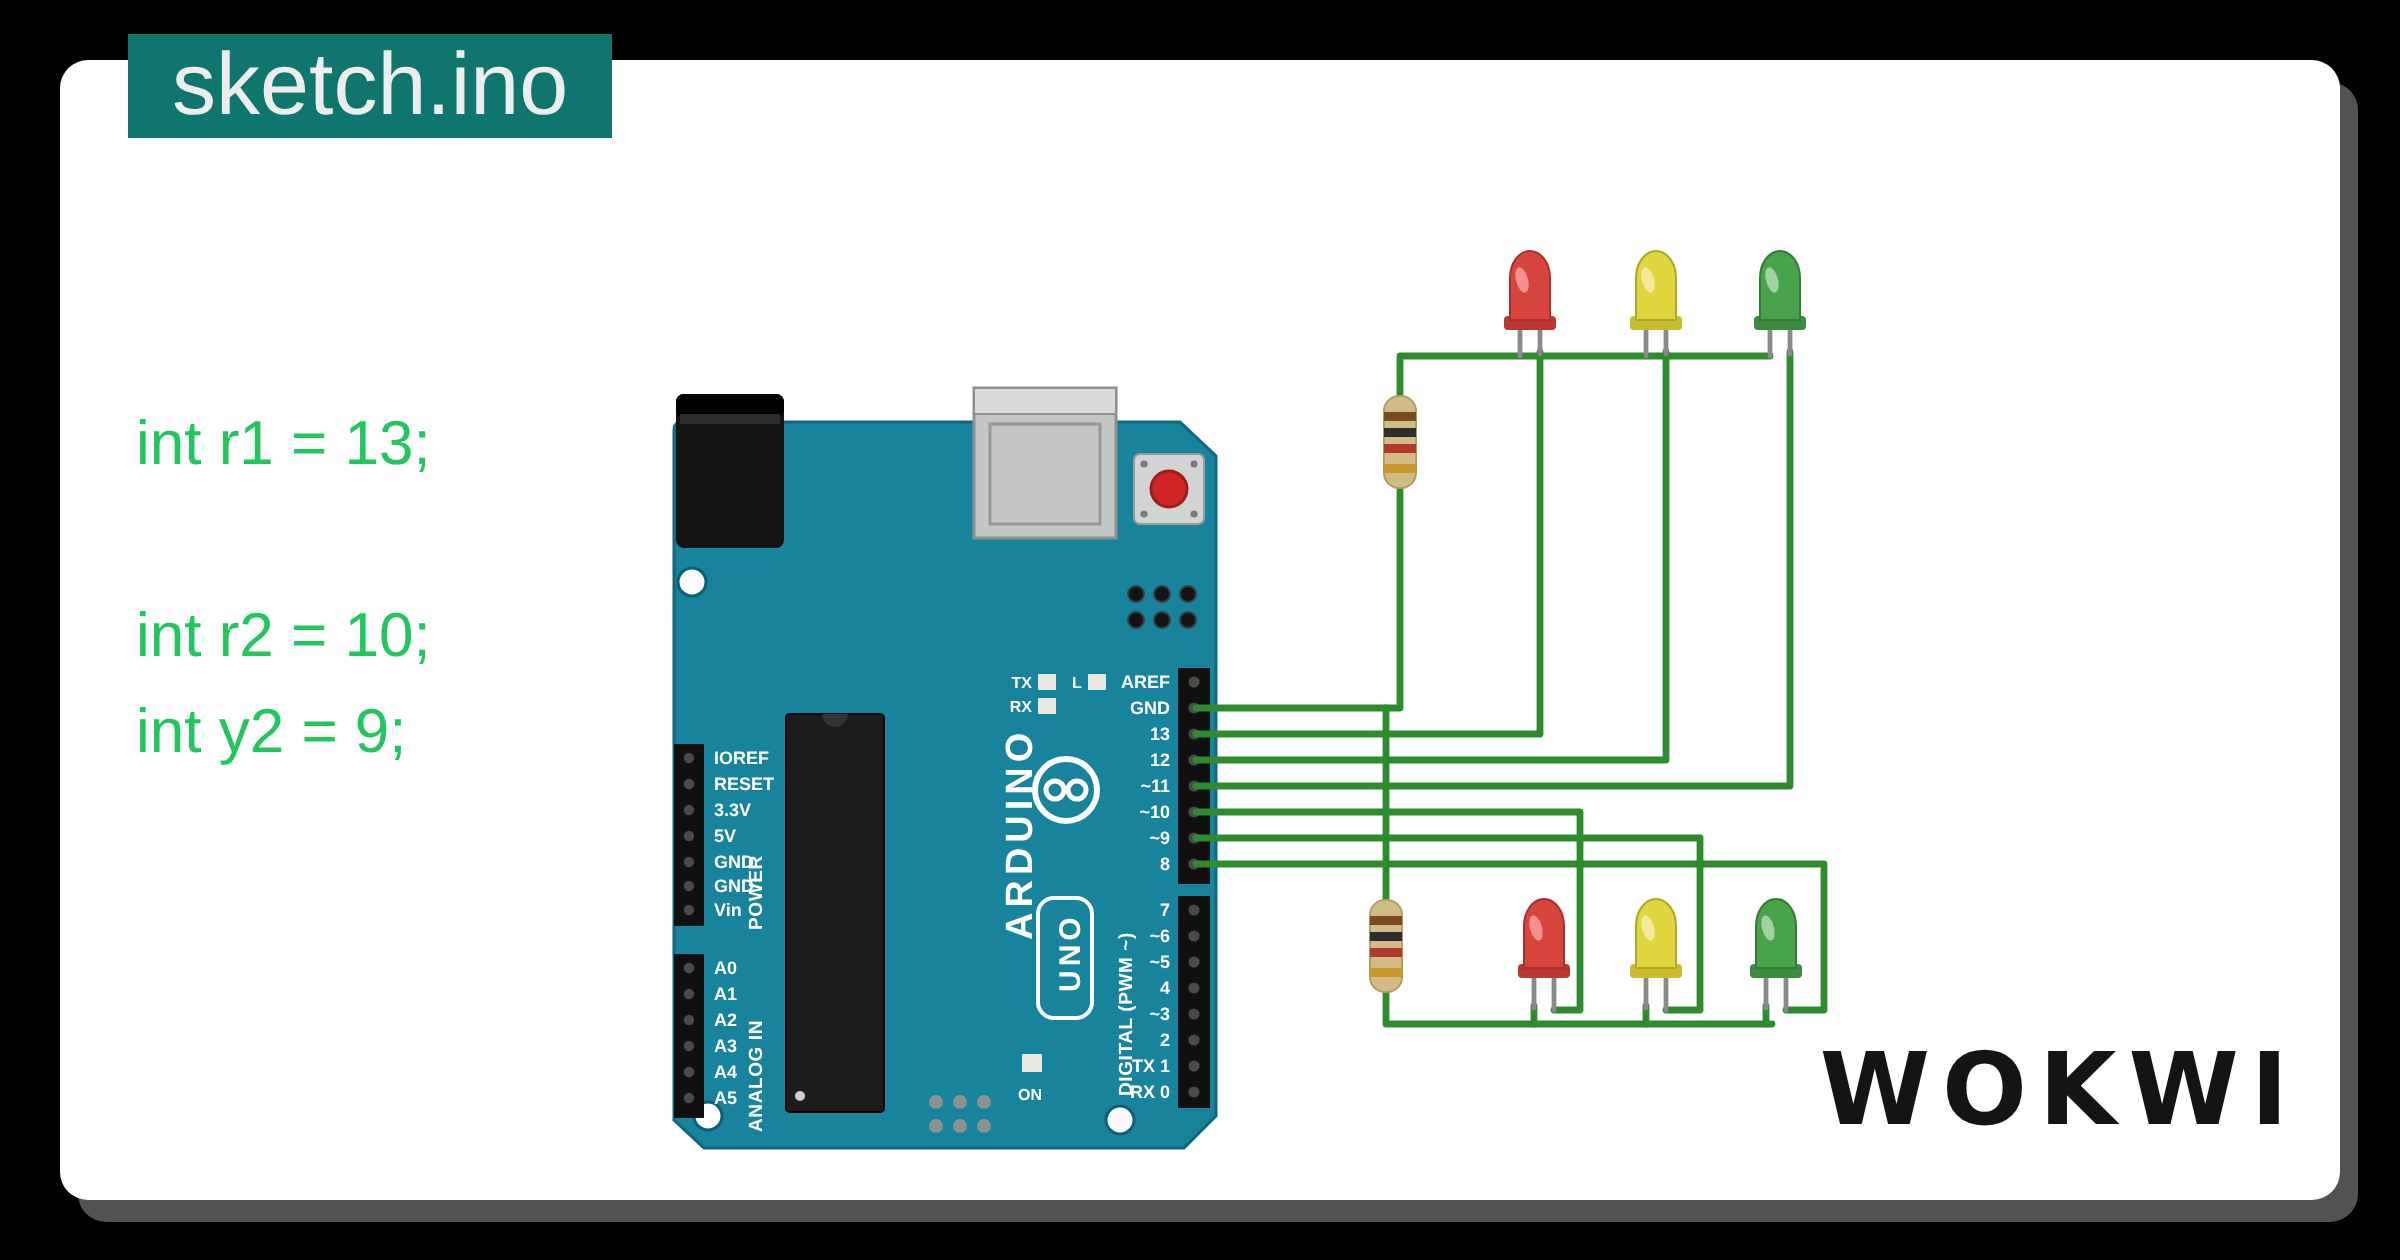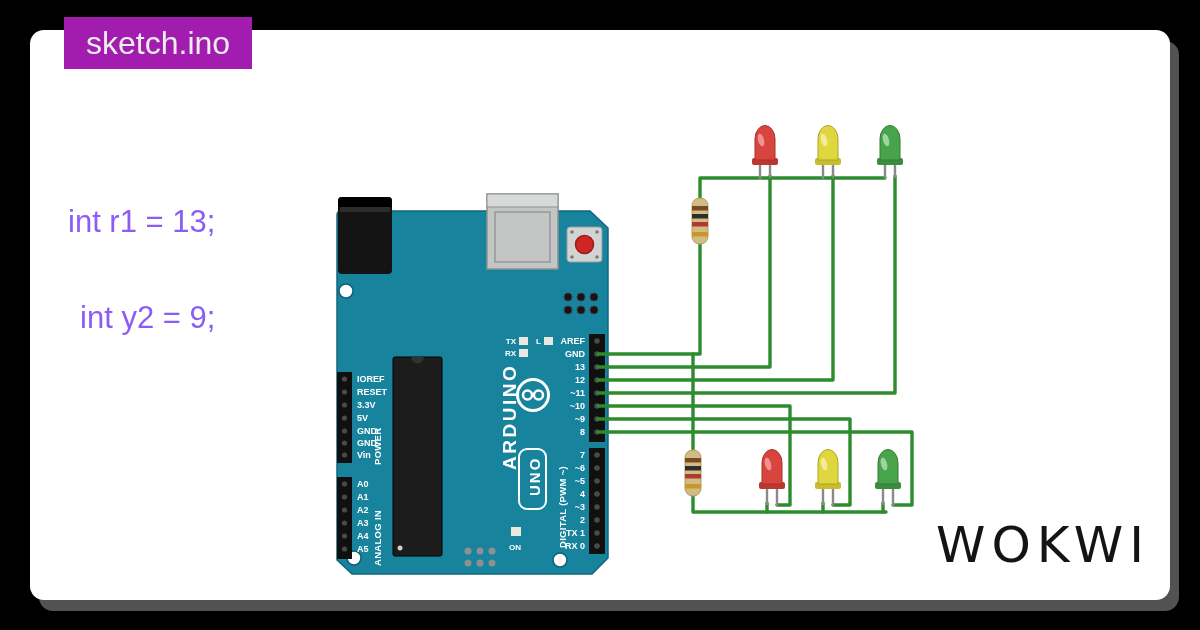--- a/index.html
+++ b/index.html
@@ -1,25 +1,25 @@
 <!DOCTYPE html>
 <html><head>
 <meta charset="utf-8">
 <style>
   html,body{margin:0;padding:0;background:#000;width:1200px;height:630px;overflow:hidden;
             font-family:"Liberation Sans",sans-serif;}
   .frame{position:absolute;inset:0;background:#000;}
   .canvas{position:absolute;left:30px;top:30px;width:1140px;height:570px;background:#ffffff;
           border-radius:14px;box-shadow:9px 11px 0 rgba(150,150,150,.55);}
-  .tab{position:absolute;left:64px;top:17px;height:52px;background:#a21caf;color:#ededed;
-       display:flex;align-items:center;padding:0 22px;font-size:32px;z-index:5;}
-  .code{position:absolute;left:68px;top:198px;font-size:31px;color:#8b5cf6;z-index:4;text-align:right;}
+  .tab{position:absolute;left:64px;top:17px;height:52px;background:#0f766e;color:#ededed;
+       display:flex;align-items:center;padding:0 22px;font-size:44px;z-index:5;}
+  .code{position:absolute;left:68px;top:198px;font-size:31px;color:#22c55e;z-index:4;}
   .code-line{height:48px;line-height:48px;white-space:pre;}
   .wokwi{position:absolute;right:50px;bottom:56px;font-size:50px;letter-spacing:6px;
-         color:#141414;font-weight:400;z-index:4;font-family:"DejaVu Sans",sans-serif;}
+         color:#141414;font-weight:700;z-index:4;font-family:"DejaVu Sans",sans-serif;}
   svg{position:absolute;left:0;top:0;z-index:3;}
   svg text{font-family:"Liberation Sans",sans-serif;fill:#ffffff;}
   .pin-label{font-size:9px;font-weight:700;}
   .cap{font-size:9.5px;font-weight:700;letter-spacing:.3px;}
   .brand{font-size:19px;font-weight:700;letter-spacing:2.5px;}
   .uno-txt{font-size:15px;font-weight:700;letter-spacing:2px;}
   .tiny{font-size:8px;font-weight:700;}
   .wire{stroke:#2c8c2e;stroke-width:3.4;fill:none;stroke-linecap:round;stroke-linejoin:round;}
   .leg{stroke:#8a8a8a;stroke-width:2.4;stroke-linecap:round;}
 </style>
@@ -29,20 +29,21 @@
 <div class="frame"></div>
 <div class="canvas"></div>
 
 <div class="tab">
   <span>sketch.ino</span>
 </div>
 
 <div class="code">
   <div class="code-line">int r1 = 13;</div>
   <div class="code-line"></div>
+  <div class="code-line">int r2 = 10;</div>
   <div class="code-line">int y2 = 9;</div>
 </div>
 
 <svg width="1200" height="630" viewBox="0 0 1200 630">
 
   <g>
     <path d="M 341,211 L 590,211 L 608,228 L 608,558 L 592,574 L 352,574 L 337,560 L 337,215 Q 337,211 341,211 Z" fill="#17839d" stroke="#11677d" stroke-width="1.5"></path>
 
     <circle cx="346" cy="291" r="7" fill="#ffffff" stroke="#0e5f73" stroke-width="1.5"></circle>
     <circle cx="354" cy="558" r="7" fill="#ffffff" stroke="#0e5f73" stroke-width="1.5"></circle>

